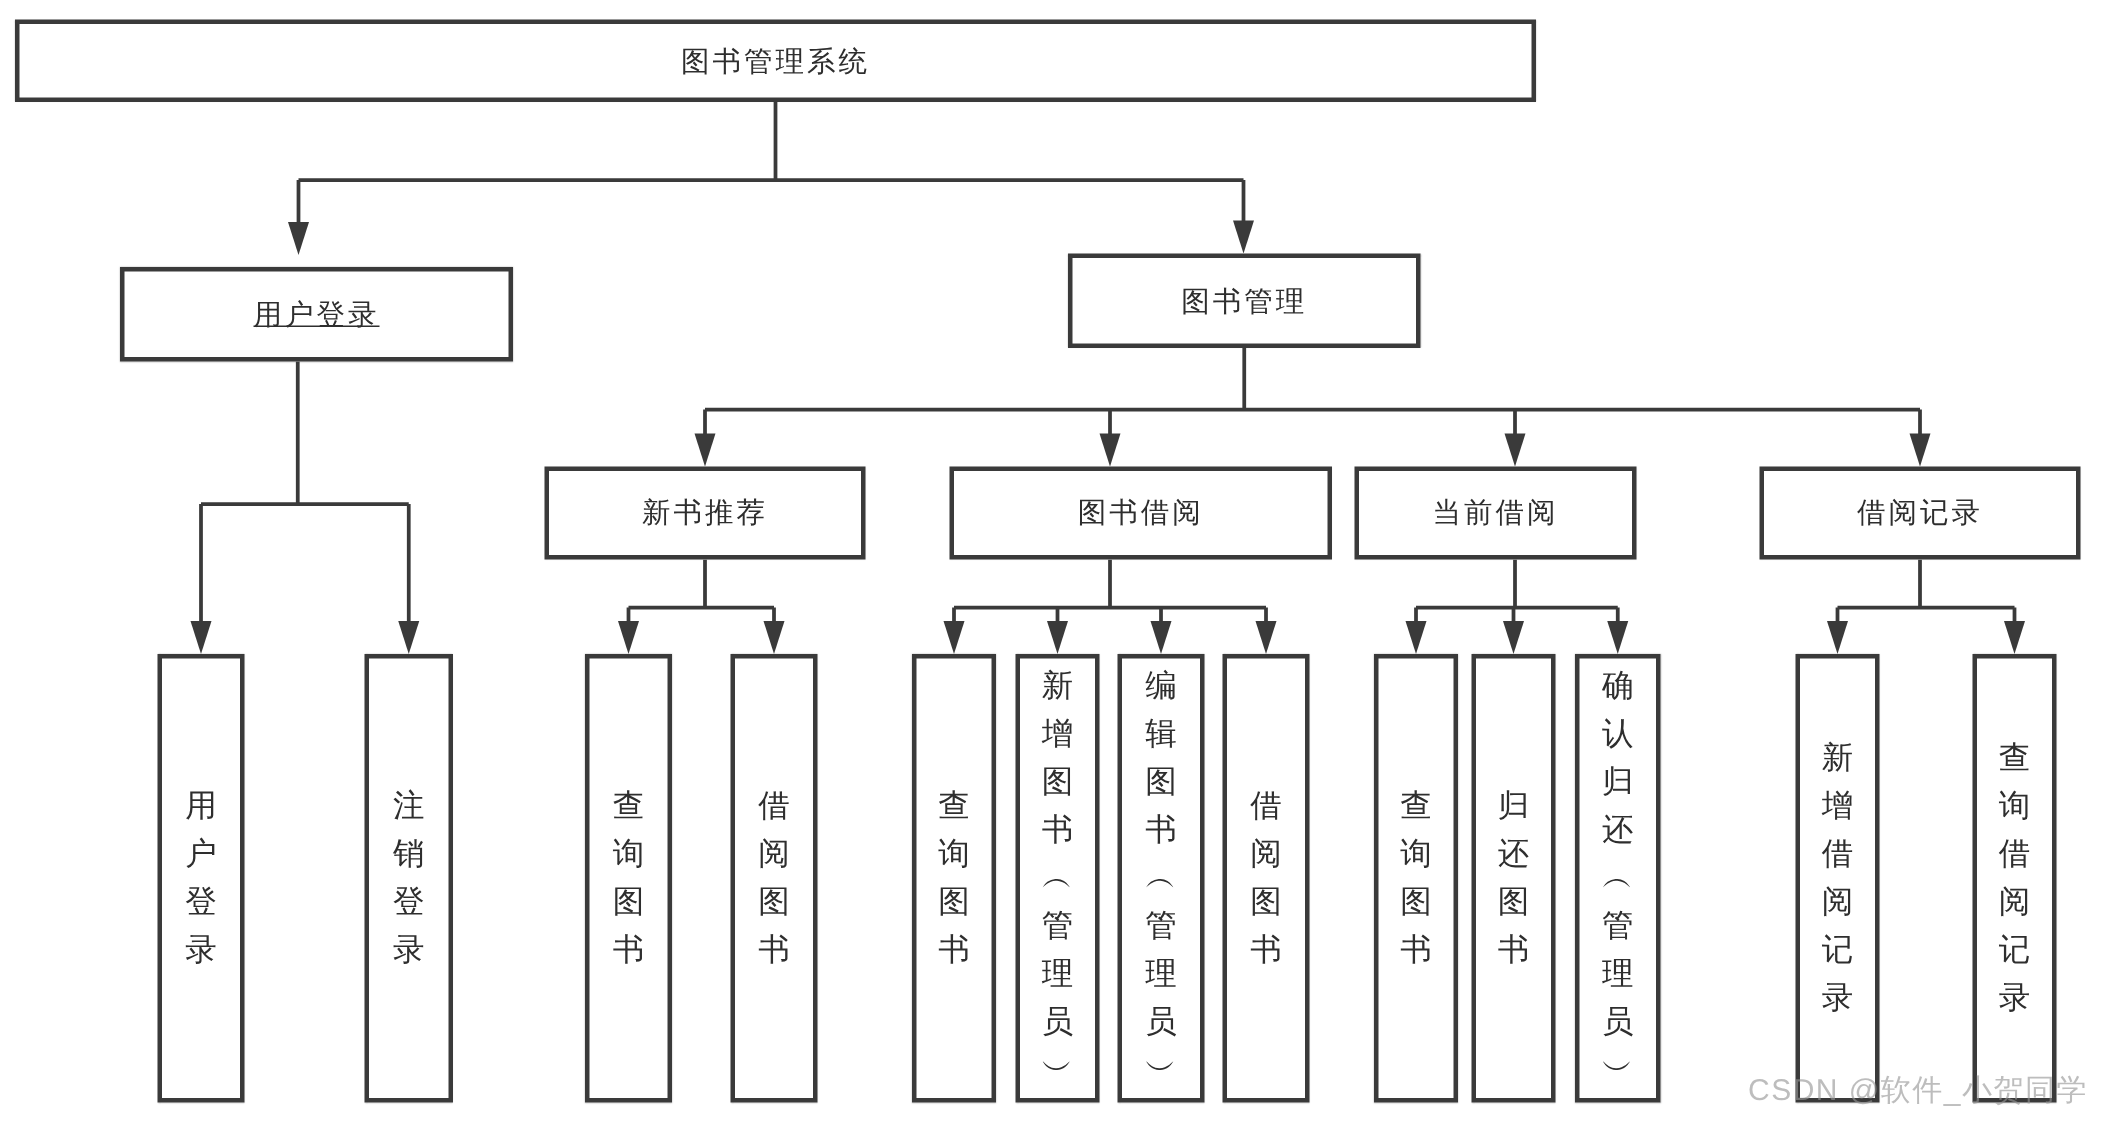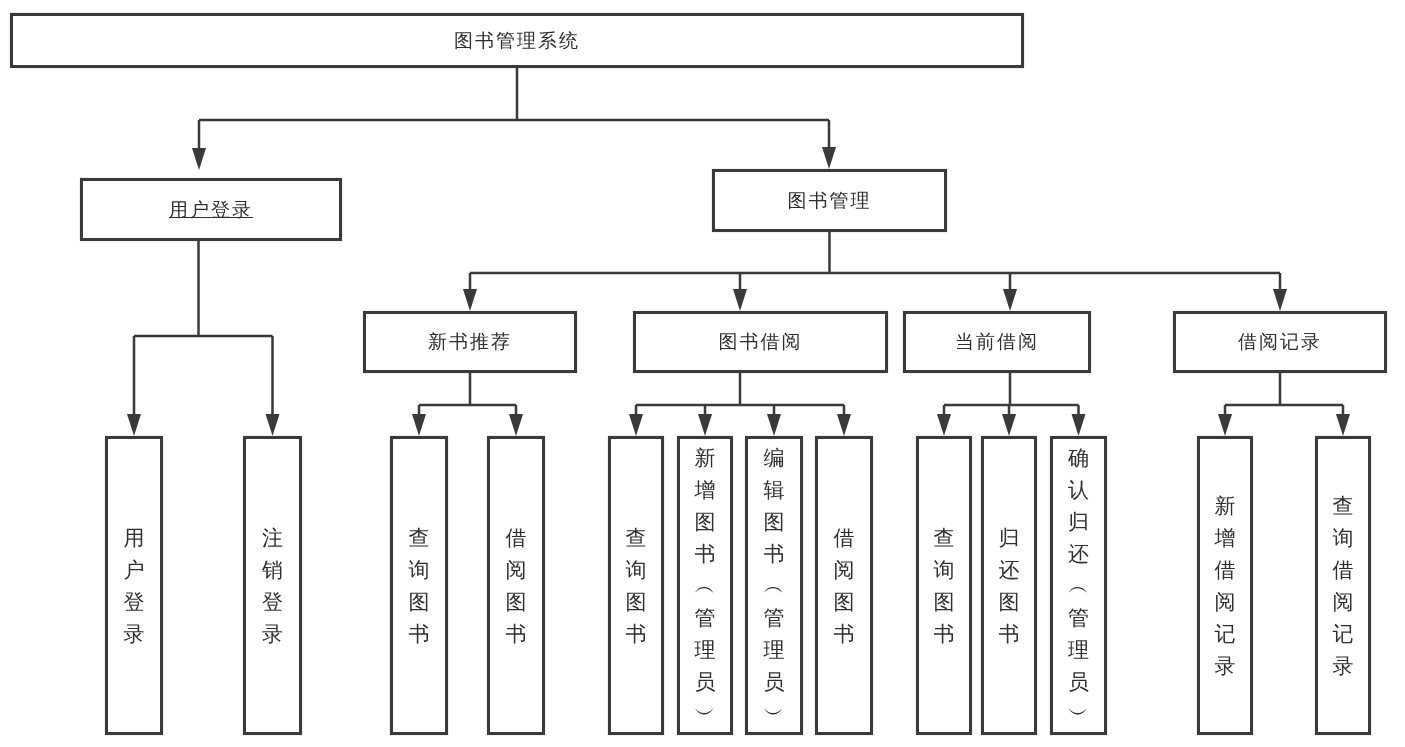--- a/index.html
+++ b/index.html
@@ -213,14 +213,15 @@
     <span class="vlabel">
         <div class="vchar">查</div>
         <div class="vchar">询</div>
         <div class="vchar">借</div>
         <div class="vchar">阅</div>
         <div class="vchar">记</div>
         <div class="vchar">录</div>
       </span>
   </div>
 
+  <div class="watermark">CSDN @软件_小贺同学</div>
 
 </div>
 
 </body></html>

